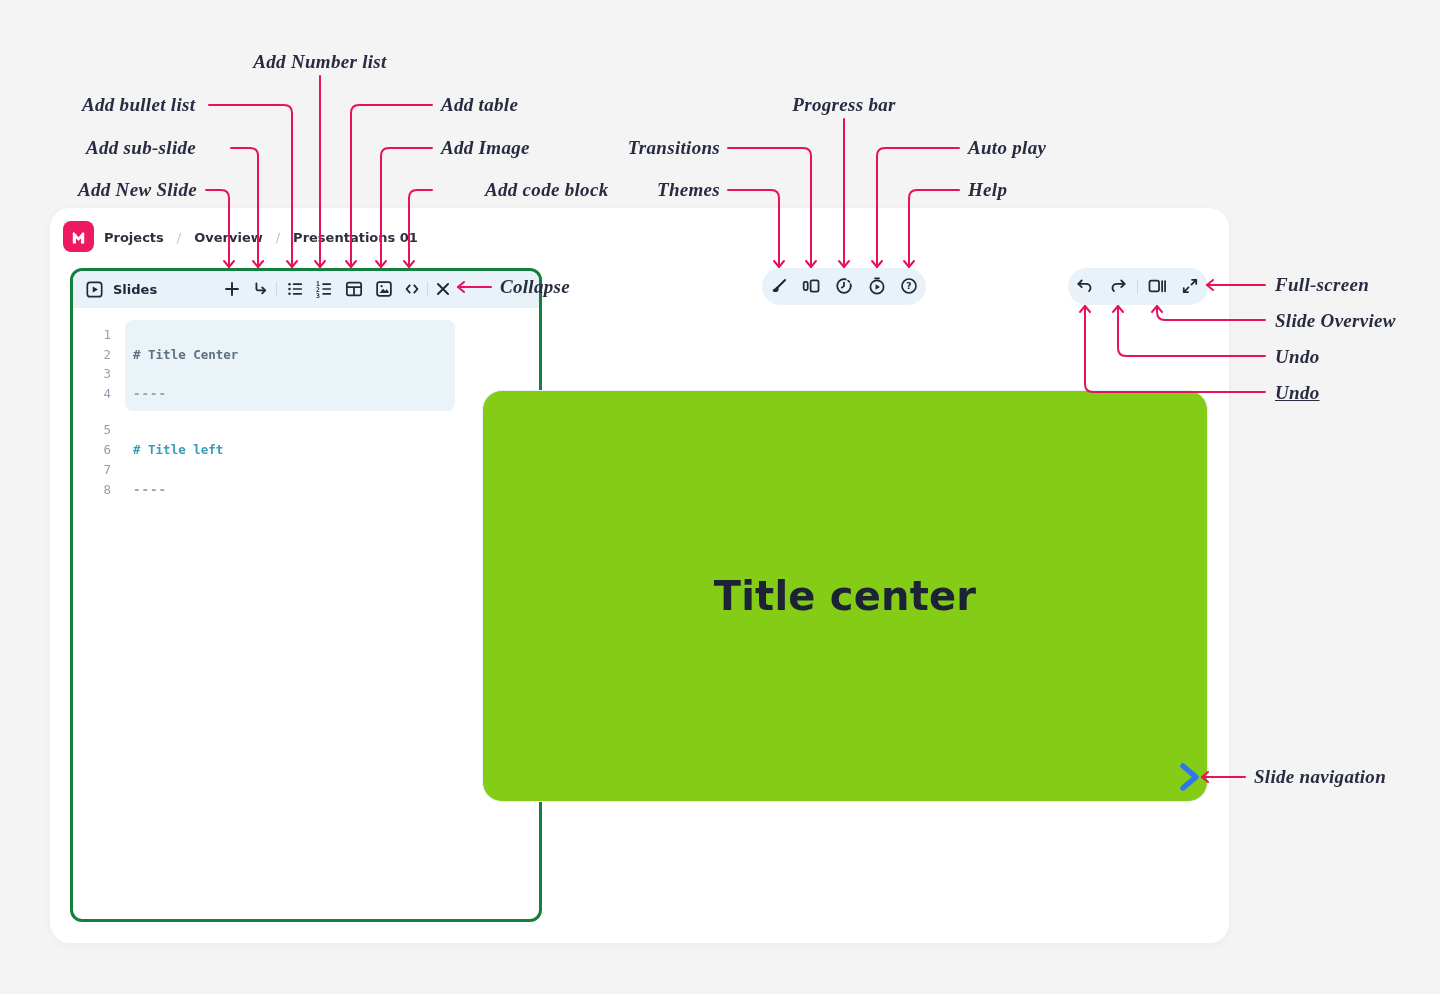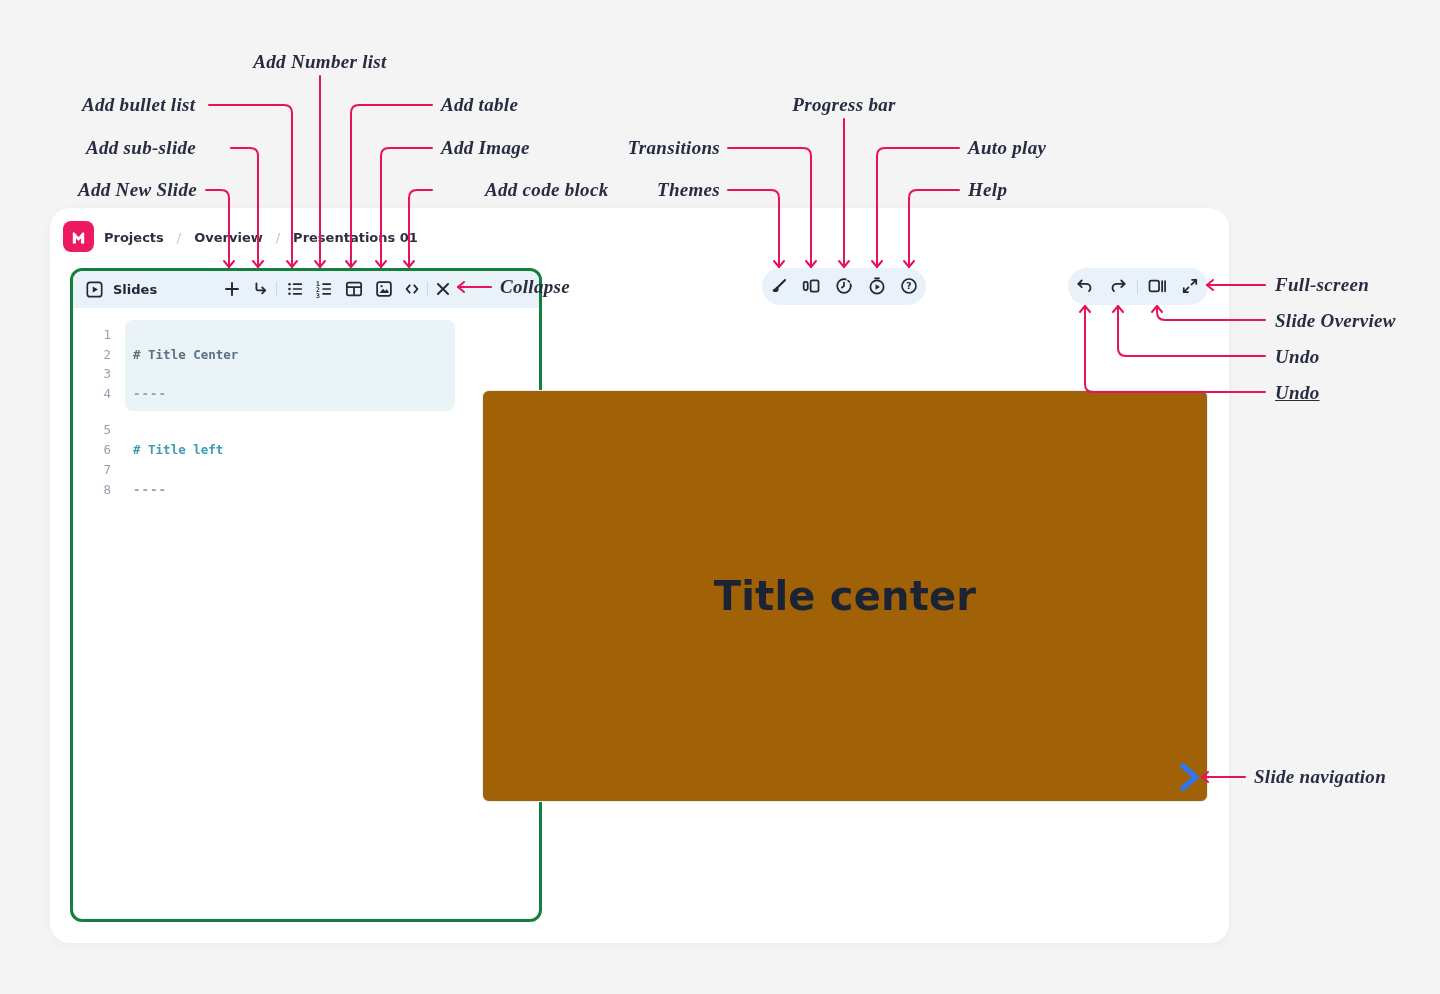--- a/index.html
+++ b/index.html
@@ -33,22 +33,22 @@
   .hl-block { position:absolute; left:52px; top:49px; width:330px; height:91px; background:#e9f3f8; border-radius:8px; }
   .ed-row { position:absolute; left:0; width:100%; height:20px; line-height:20px;
             font-family:"DejaVu Sans Mono", monospace; font-size:12.5px; }
   .ln { position:absolute; left:10px; width:28px; text-align:right; color:#9b9bb4; }
   .lt { position:absolute; left:60px; white-space:pre; }
   .t-md   { color:#5d7081; font-weight:700; }
   .t-dash { color:#93a2ad; font-weight:700; letter-spacing:1px; }
   .t-teal { color:#3a9db4; font-weight:700; }
 
   
-  .slide-card { left:482px; top:390px; width:726px; height:412px; background:#a16207;
-                border:1px solid #e7f0f7; border-radius:7px; display:flex; align-items:center;
+  .slide-card { left:482px; top:390px; width:726px; height:412px; background:#84cc16;
+                border:1px solid #e7f0f7; border-radius:20px; display:flex; align-items:center;
                 justify-content:center; }
   .slide-title { font-size:40px; font-weight:700; color:#1c2335; letter-spacing:.2px; }
   .nav-chevron { left:1175px; top:761px; width:28px; height:32px; cursor:pointer; }
 
   
   .pill { background:#e8f2f8; border-radius:19px; }
   .pill-center { left:762px; top:268px; width:164px; height:37px; }
   .pill-right  { left:1068px; top:268px; width:140px; height:37px; }
 
   

